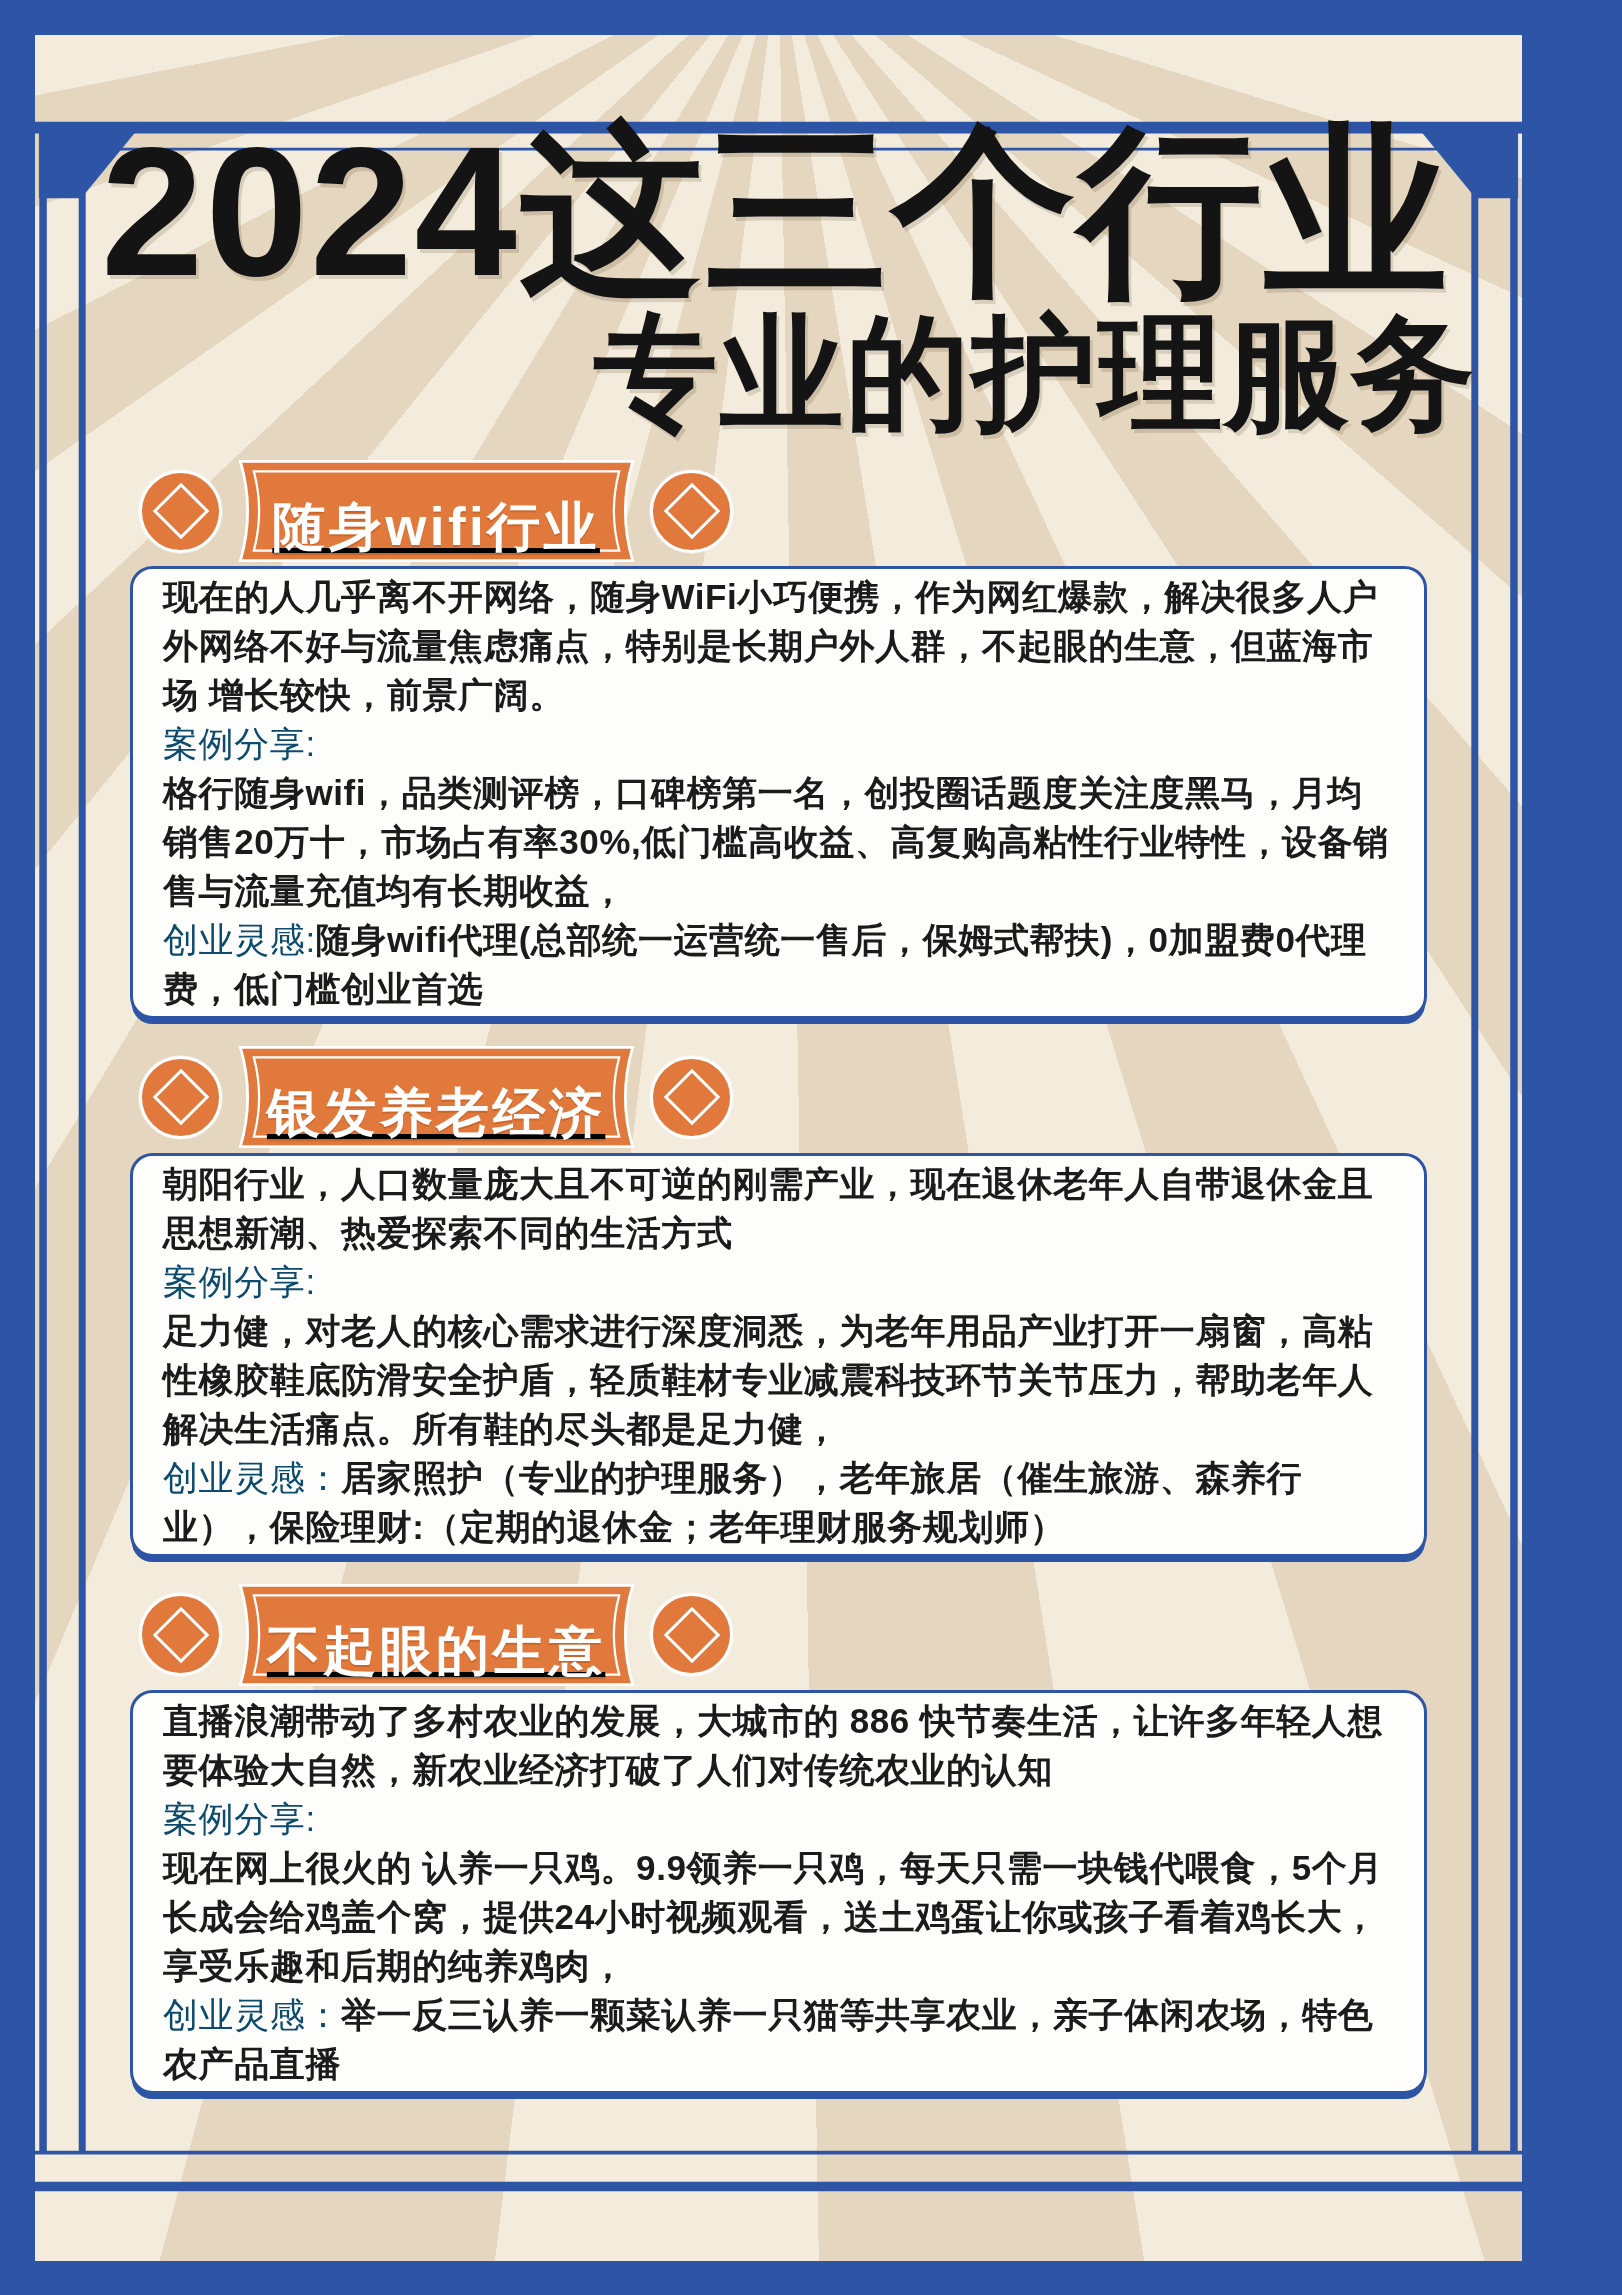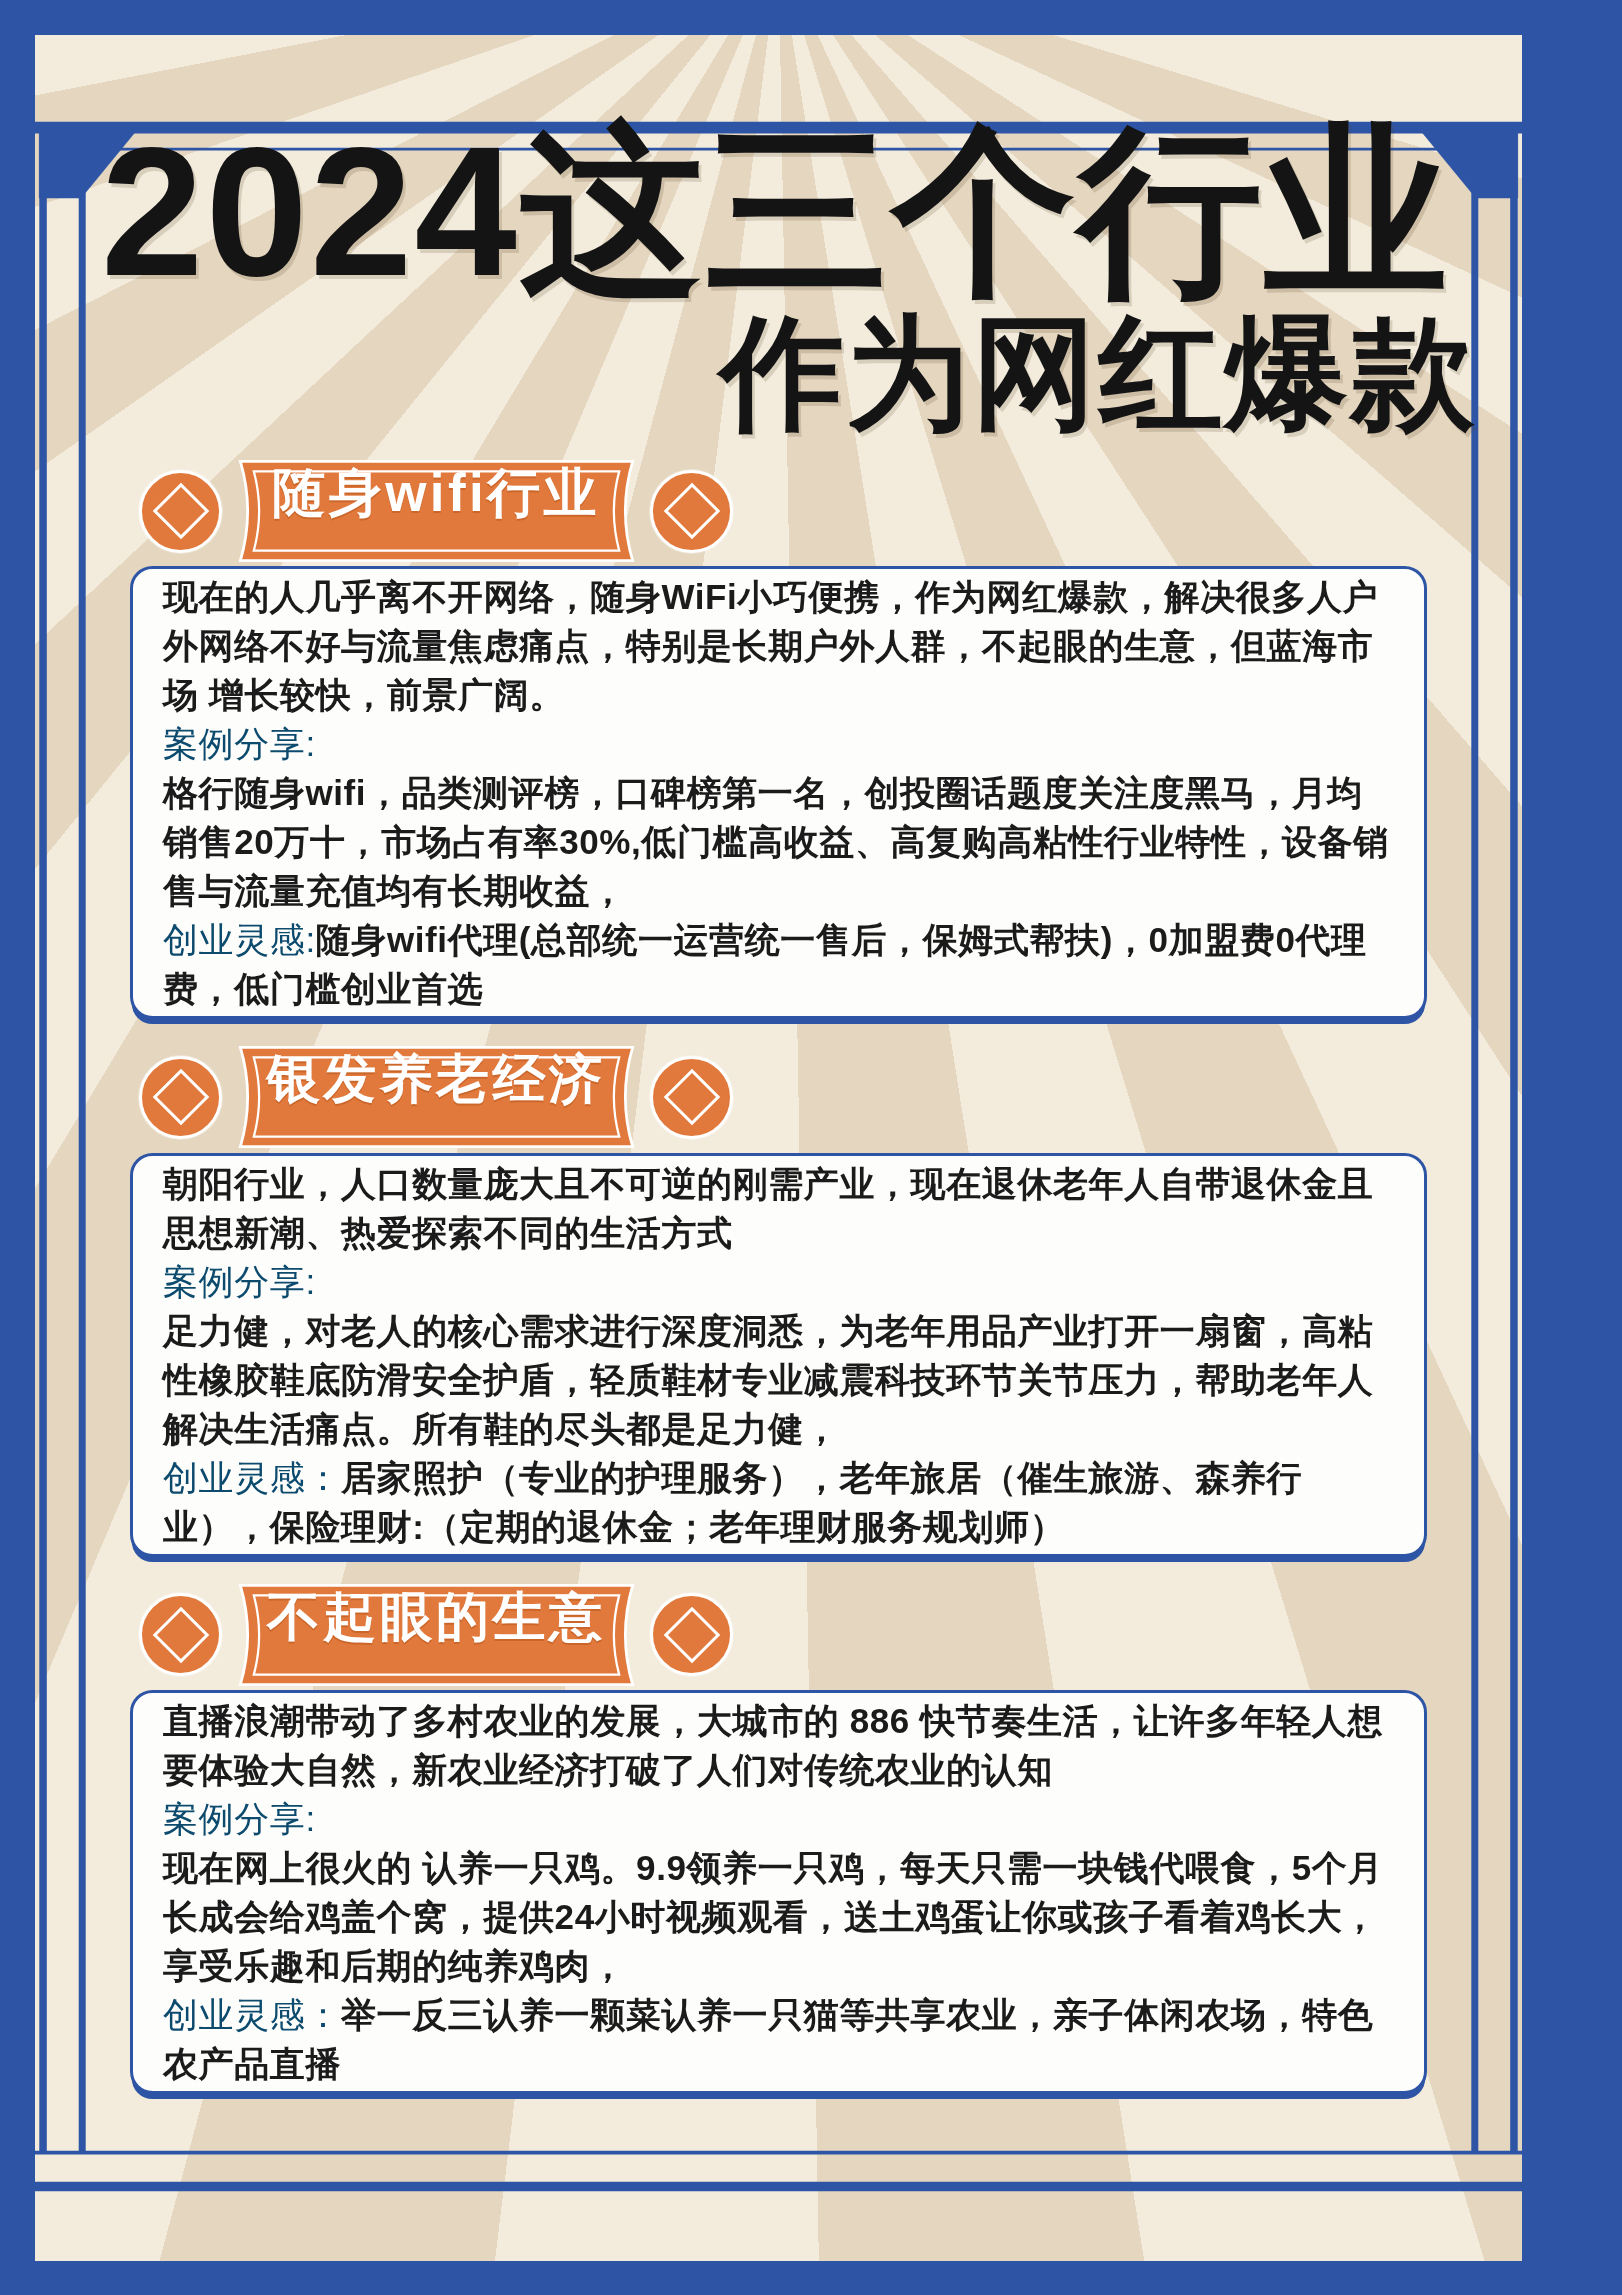--- a/index.html
+++ b/index.html
@@ -61,21 +61,21 @@
     box-shadow:0 0 0 1.1px rgba(255,255,255,0.35);
     display:flex;align-items:center;justify-content:center;
     flex:0 0 auto;
   }
   .coin-diamond{
     width:34px;height:34px;border:3.9px solid #ffffff;
     transform:rotate(45deg);
   }
   .ribbon{
     position:relative;width:399px;height:106px;flex:0 0 auto;
-    display:flex;align-items:flex-start;justify-content:center;
+    display:flex;align-items:flex-end;justify-content:center;text-decoration:underline;
   }
   .ribbon svg{position:absolute;inset:0;width:100%;height:100%;}
   .ribbon-label{
     position:relative;z-index:1;
     color:#ffffff;font-size:53px;font-weight:900;letter-spacing:3.4px;
     white-space:nowrap;text-shadow:0 2.2px 0 rgba(160,70,10,0.35);
   }
 
   .card{
     margin:2.2px 95px 0;
@@ -113,21 +113,21 @@
     <line x1="2757" y1="84" x2="2757" y2="3859" stroke-width="14"></line>
     <line x1="2684" y1="200" x2="2684" y2="3859" stroke-width="13"></line>
 
     <line x1="0" y1="3859" x2="2772" y2="3859" stroke-width="7"></line>
     <line x1="0" y1="3922" x2="2772" y2="3922" stroke-width="18"></line>
   </svg>
 
   <div class="content">
 
     <h1 class="title">2024这三个行业</h1>
-    <h2 class="subtitle">作为网红爆款</h2>
+    <h2 class="subtitle">专业的护理服务</h2>
 
     <div class="banner banner-1">
       <div class="coin">
         <div class="coin-diamond"></div>
       </div>
       <div class="ribbon">
         <svg viewBox="0 0 712 190" preserveAspectRatio="none">
           <path d="M6,6 H706 Q680,95 706,184 H6 Q32,95 6,6 Z" fill="#e2793c" stroke="#ffffff" stroke-width="5"></path>
           <path d="M30,24 H682 Q663,95 682,166 H30 Q49,95 30,24 Z" fill="none" stroke="#ffffff" stroke-width="4"></path>
         </svg>

